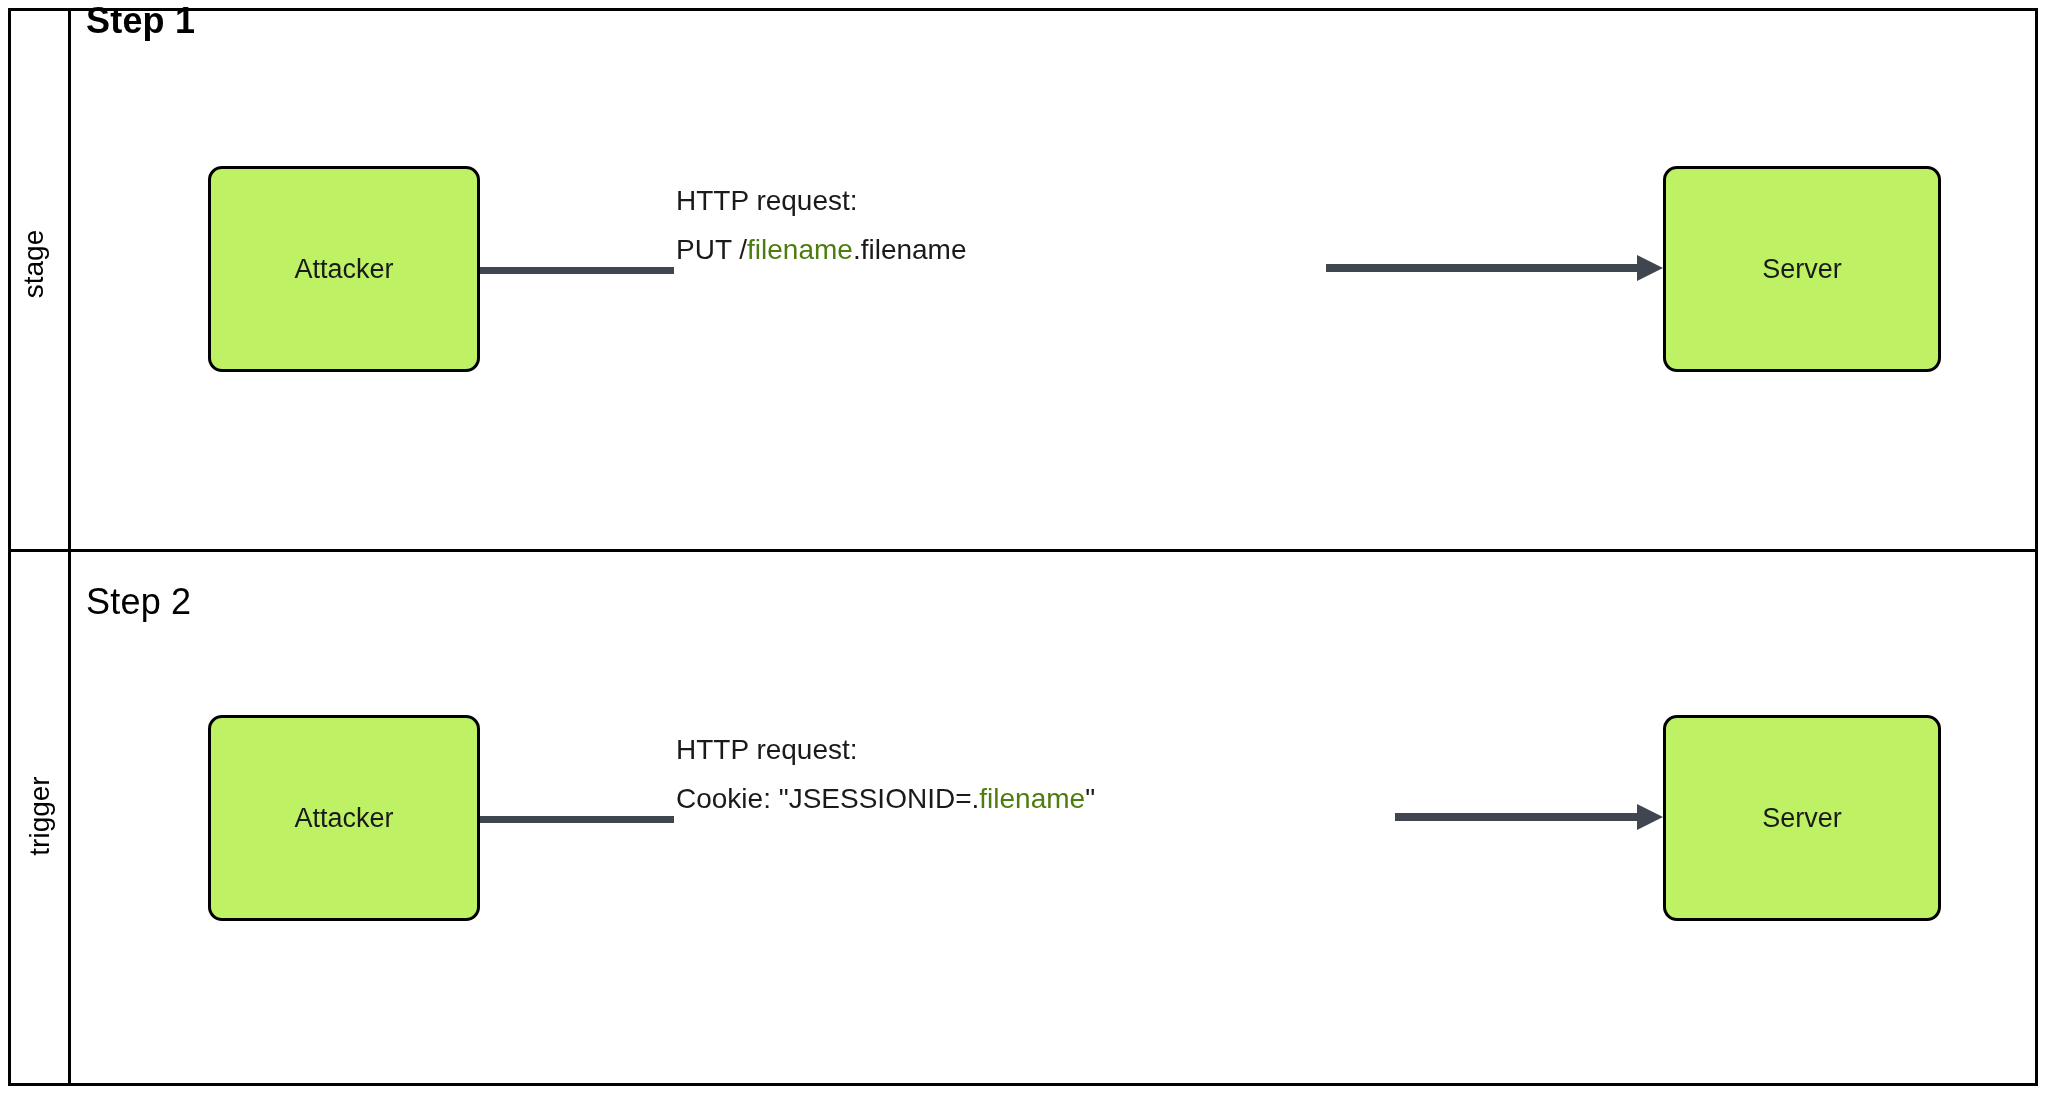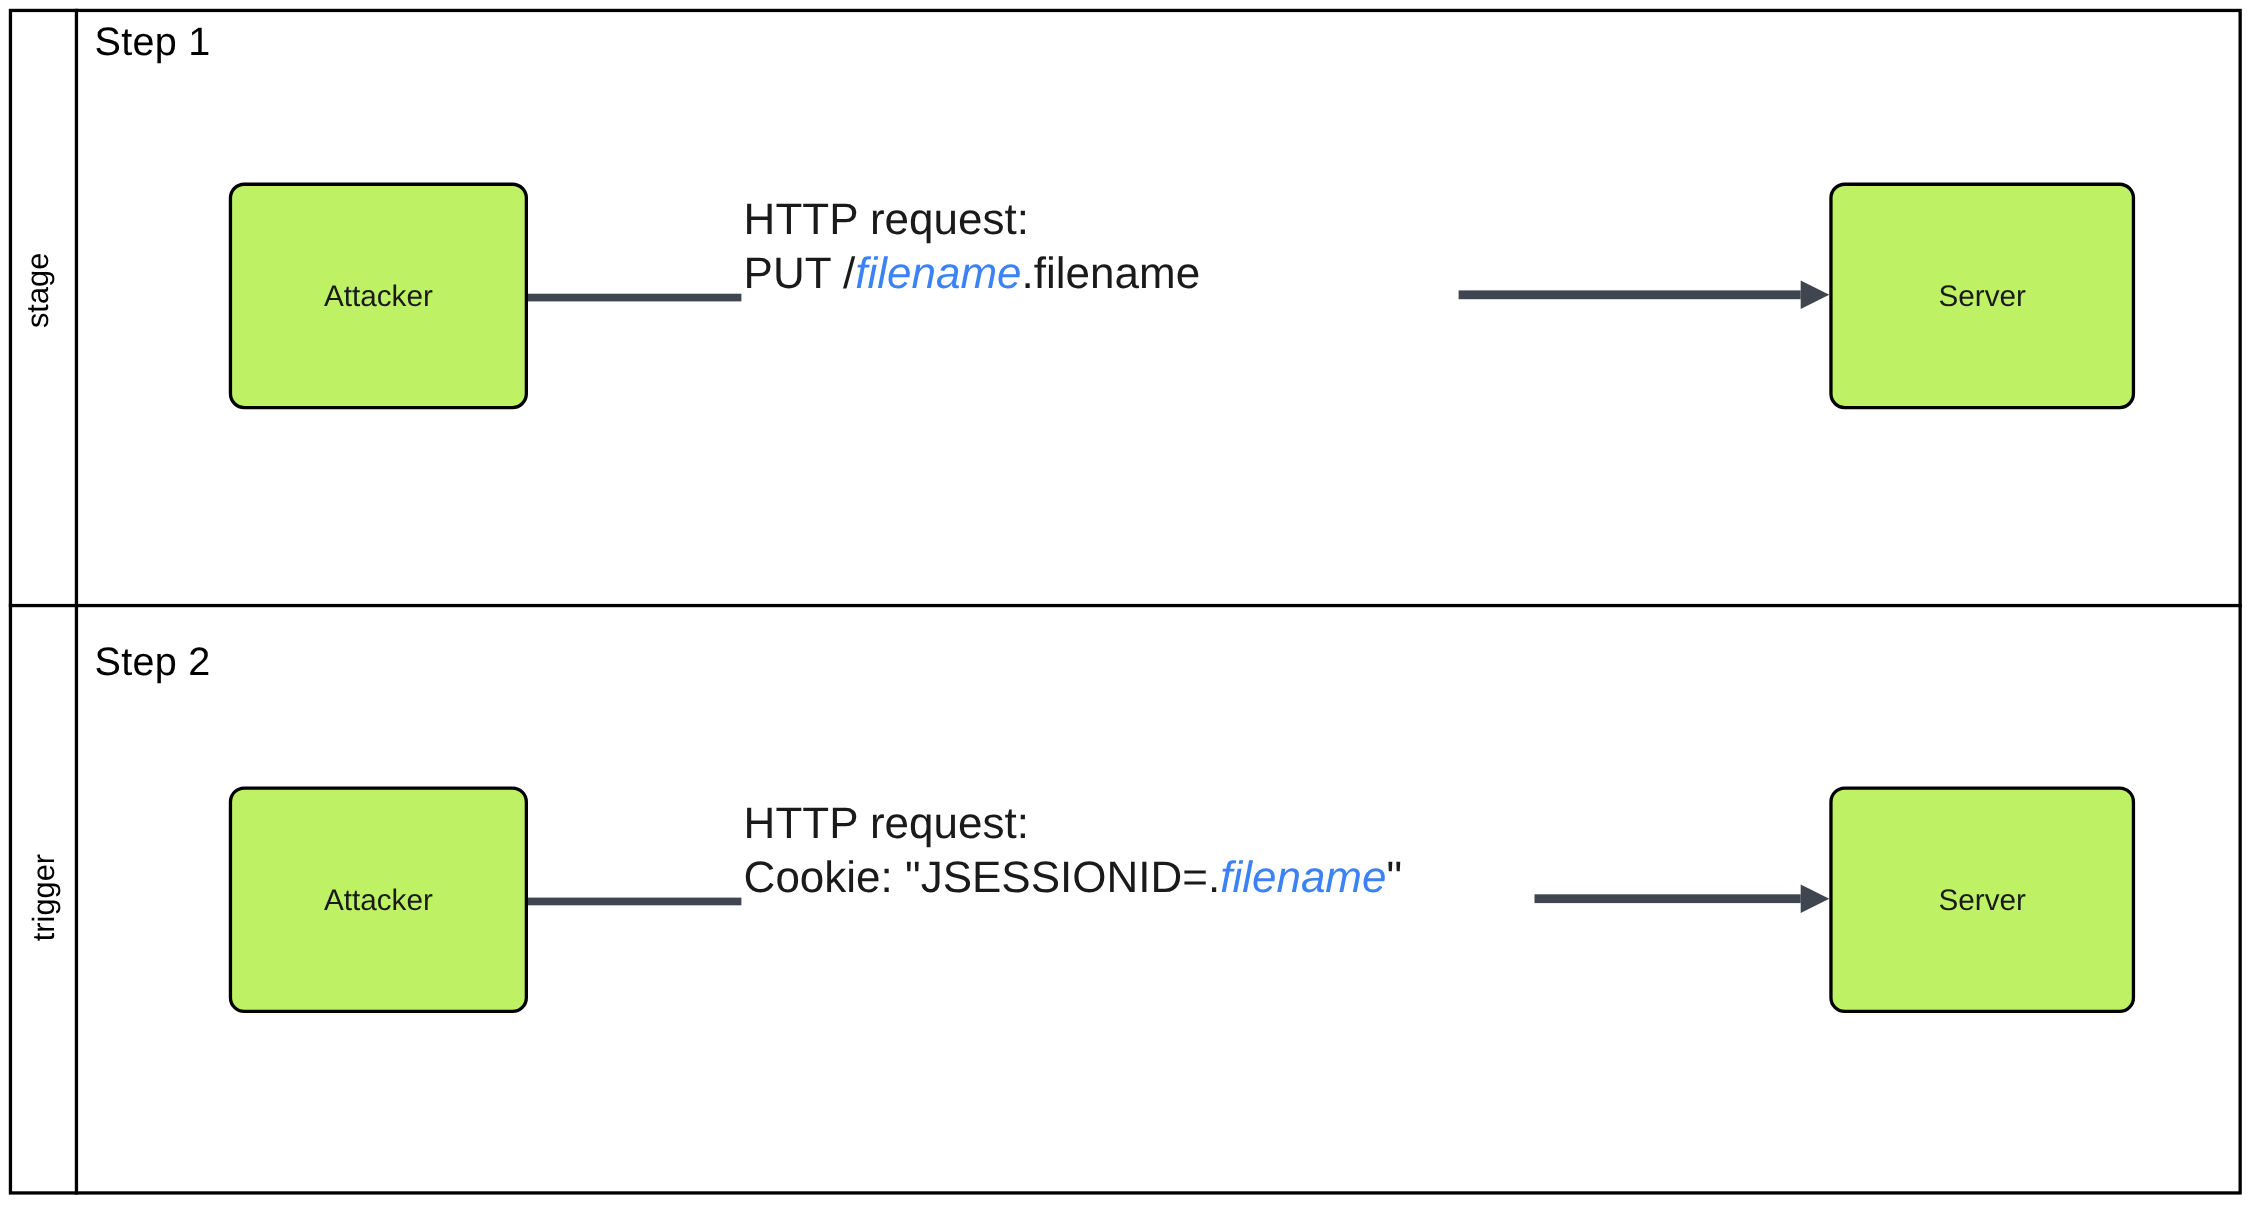--- a/index.html
+++ b/index.html
@@ -71,21 +71,21 @@
   .lane-label.trigger { top: 800px; }
 
   
   .step-title {
     position: absolute;
     font-size: 36px;
     color: #000000;
     letter-spacing: 0.2px;
     white-space: nowrap;
   }
-  .step-title.s1 { left: 86px; top: 17px; }
+  .step-title.s1 { left: 86px; top: 0; font-weight: bold; }
   .step-title.s2 { left: 86px; top: 557px; margin-top: 24px; }
 
   
   .node {
     position: absolute;
     box-sizing: border-box;
     border: 3px solid #000000;
     border-radius: 14px;
     background: #bef264;
     display: flex;
@@ -135,30 +135,30 @@
   .arrow.a1 .shaft { width: 311px; }
   .arrow.a1 .head  { left: 311px; }
 
   .arrow.a2 { left: 1395px; top: 804px; width: 268px; }
   .arrow.a2 .shaft { width: 242px; }
   .arrow.a2 .head  { left: 242px; }
 
   
   .request-block {
     position: absolute;
-    font-size: 40px;
+    font-size: 28px;
     line-height: 49px;
     color: #1a1a1a;
     white-space: nowrap;
   }
   .request-block.r1 { left: 676px; top: 176px; }
   .request-block.r2 { left: 676px; top: 725px; }
 
   .request-block .line { display: block; }
-  .hl { color: #3b82f6; font-style: italic; }
+  .hl { color: #4d7c0f; }
 </style>
 </head>
 <body>
 
 <div class="canvas">
 
   <div class="frame"></div>
   <div class="gutter-divider"></div>
   <div class="row-divider"></div>
 

